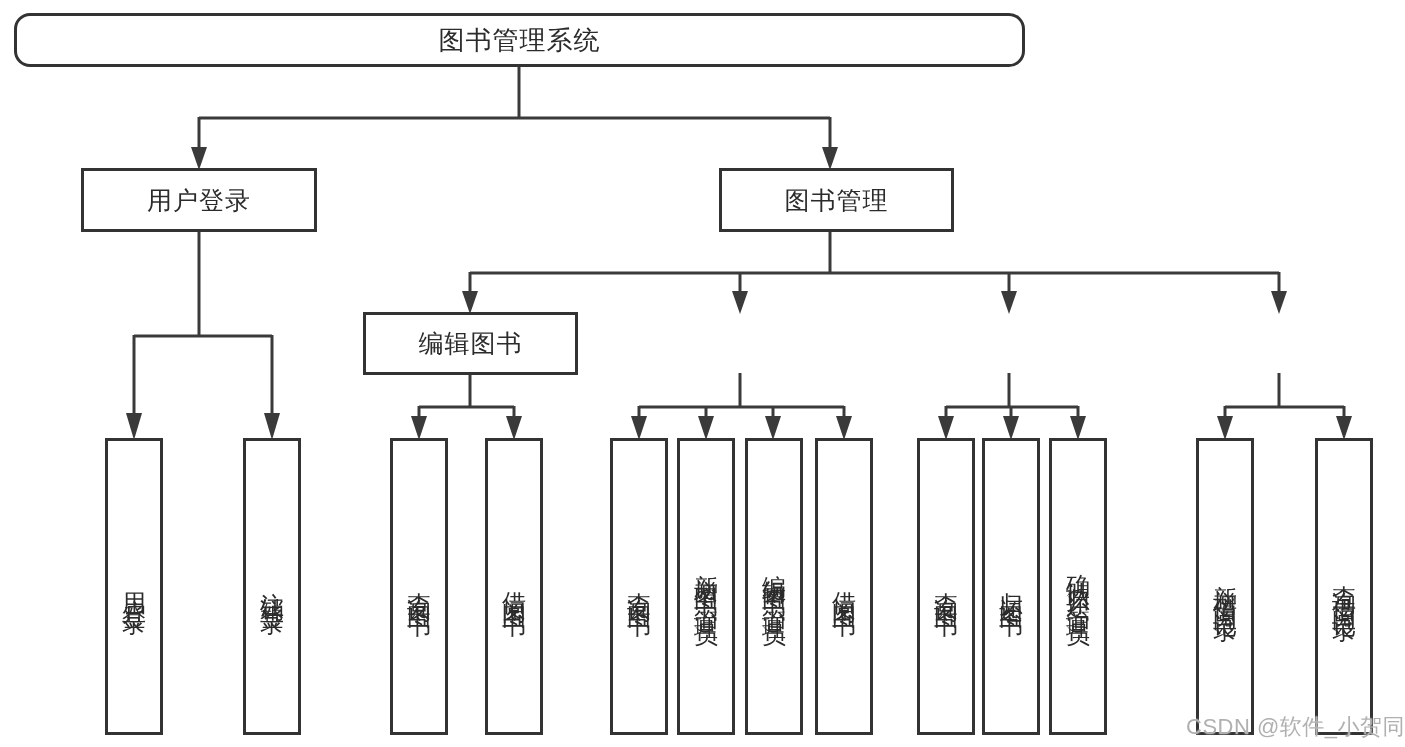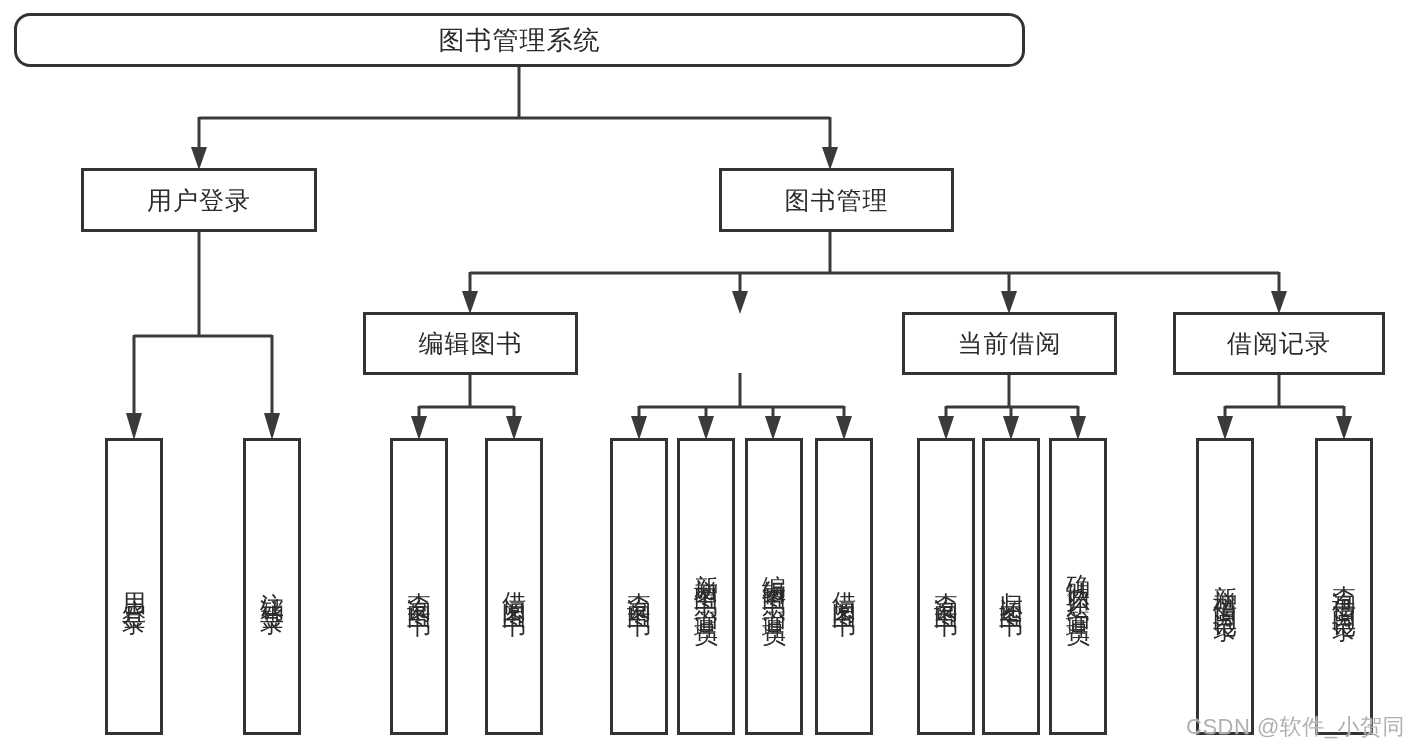--- a/index.html
+++ b/index.html
@@ -119,26 +119,20 @@
   <div class="box hbox" style="left:81px; top:168px; width:236px; height:64px;">
     <span>用户登录</span>
   </div>
   <div class="box hbox" style="left:712px; top:168px; width:235px; height:64px;margin-left:7px;">
     <span>图书管理</span>
   </div>
 
   <div class="box hbox" style="left:363px; top:312px; width:215px; height:63px;">
     <span>编辑图书</span>
   </div>
-  <div class="box hbox" style="left:902px; top:312px; width:215px; height:63px;">
-    <span>当前借阅</span>
-  </div>
-  <div class="box hbox" style="left:1173px; top:312px; width:212px; height:63px;">
-    <span>借阅记录</span>
-  </div>
 
   <div class="box leaf" style="left:105px; top:438px; width:58px; height:297px;">
     <span class="vtxt">用户登录</span>
   </div>
   <div class="box leaf" style="left:243px; top:438px; width:58px; height:297px;">
     <span class="vtxt">注销登录</span>
   </div>
 
   <div class="box leaf" style="left:390px; top:438px; width:58px; height:297px;">
     <span class="vtxt">查询图书</span>

